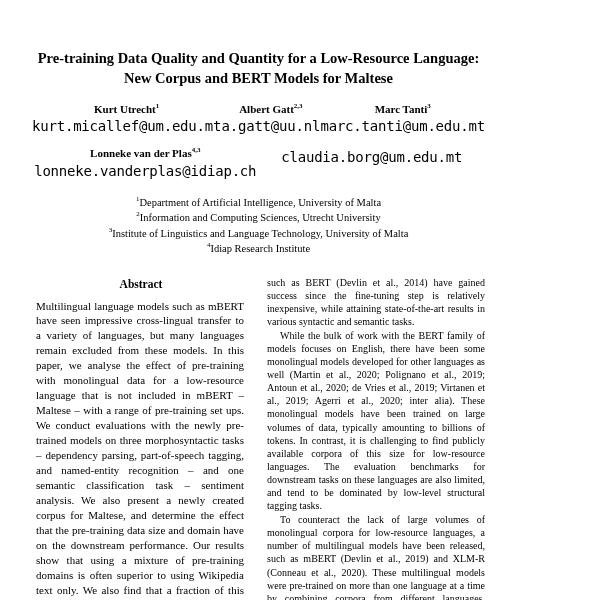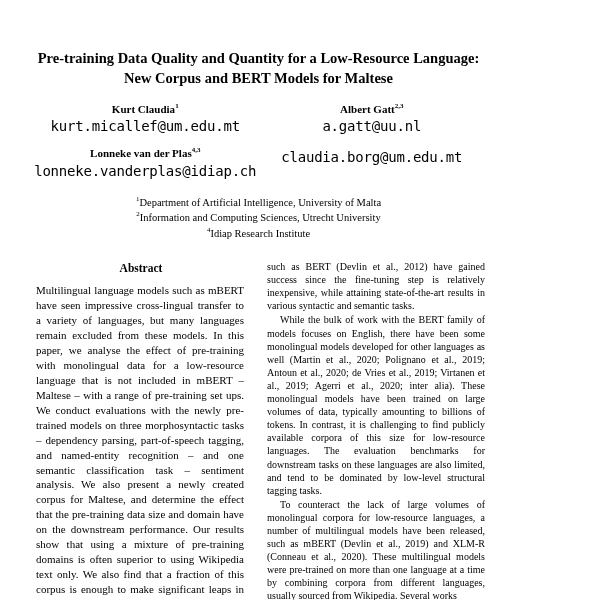--- a/index.html
+++ b/index.html
@@ -72,53 +72,58 @@
 
 <div class="page">
 
   <div class="title">
     <span>Pre-training Data Quality and Quantity for a Low-Resource Language:</span><br>
     <span>New Corpus and BERT Models for Maltese</span>
   </div>
 
   <div class="authors-row">
     <div class="author">
-      <div class="author-name"><span>Kurt Claudia</span><sup>1</sup></div>
+      <div class="author-name"><span>Kurt Utrecht</span><sup>1</sup></div>
       <div class="author-email">kurt.micallef@um.edu.mt</div>
     </div>
     <div class="author">
       <div class="author-name"><span>Albert Gatt</span><sup>2,3</sup></div>
       <div class="author-email">a.gatt@uu.nl</div>
+    </div>
+    <div class="author">
+      <div class="author-name"><span>Marc Tanti</span><sup>3</sup></div>
+      <div class="author-email">marc.tanti@um.edu.mt</div>
     </div>
   </div>
 
   <div class="authors-row second">
     <div class="author">
       <div class="author-name"><span>Lonneke van der Plas</span><sup>4,3</sup></div>
       <div class="author-email">lonneke.vanderplas@idiap.ch</div>
     </div>
     <div class="author">
       <div class="author-email">claudia.borg@um.edu.mt</div>
     </div>
   </div>
 
   <div class="affiliations">
     <div><sup>1</sup><span>Department of Artificial Intelligence, University of Malta</span></div>
     <div><sup>2</sup><span>Information and Computing Sciences, Utrecht University</span></div>
+    <div><sup>3</sup><span>Institute of Linguistics and Language Technology, University of Malta</span></div>
     <div><sup>4</sup><span>Idiap Research Institute</span></div>
   </div>
 
   <div class="columns">
 
     <div class="col">
       <div class="abstract-heading">Abstract</div>
       <div class="abstract-body">Multilingual language models such as mBERT have seen impressive cross-lingual transfer to a variety of languages, but many languages remain excluded from these models. In this paper, we analyse the effect of pre-training with monolingual data for a low-resource language that is not included in mBERT – Maltese – with a range of pre-training set ups. We conduct evaluations with the newly pre-trained models on three morphosyntactic tasks – dependency parsing, part-of-speech tagging, and named-entity recognition – and one semantic classification task – sentiment analysis. We also present a newly created corpus for Maltese, and determine the effect that the pre-training data size and domain have on the downstream performance. Our results show that using a mixture of pre-training domains is often superior to using Wikipedia text only. We also find that a fraction of this corpus is enough to make significant leaps in performance over Wikipedia-trained models. We pre-train and compare two models on the new corpus: a monolingual BERT model trained from scratch (BERTu), and a further pre-trained multilingual BERT (mBERTu). The models achieve state-of-the-art performance on these tasks, despite the new corpus being</div>
     </div>
 
     <div class="col body-col">
-      <p>such as BERT (Devlin et al., 2012) have gained success since the fine-tuning step is relatively inexpensive, while attaining state-of-the-art results in various syntactic and semantic tasks.</p>
+      <p>such as BERT (Devlin et al., 2014) have gained success since the fine-tuning step is relatively inexpensive, while attaining state-of-the-art results in various syntactic and semantic tasks.</p>
       <p class="indent">While the bulk of work with the BERT family of models focuses on English, there have been some monolingual models developed for other languages as well (Martin et al., 2020; Polignano et al., 2019; Antoun et al., 2020; de Vries et al., 2019; Virtanen et al., 2019; Agerri et al., 2020; inter alia). These monolingual models have been trained on large volumes of data, typically amounting to billions of tokens. In contrast, it is challenging to find publicly available corpora of this size for low-resource languages. The evaluation benchmarks for downstream tasks on these languages are also limited, and tend to be dominated by low-level structural tagging tasks.</p>
       <p class="indent">To counteract the lack of large volumes of monolingual corpora for low-resource languages, a number of multilingual models have been released, such as mBERT (Devlin et al., 2019) and XLM-R (Conneau et al., 2020). These multilingual models were pre-trained on more than one language at a time by combining corpora from different languages, usually sourced from Wikipedia. Several works</p>
     </div>
 
   </div>
 
 </div>
 
 </body></html>

